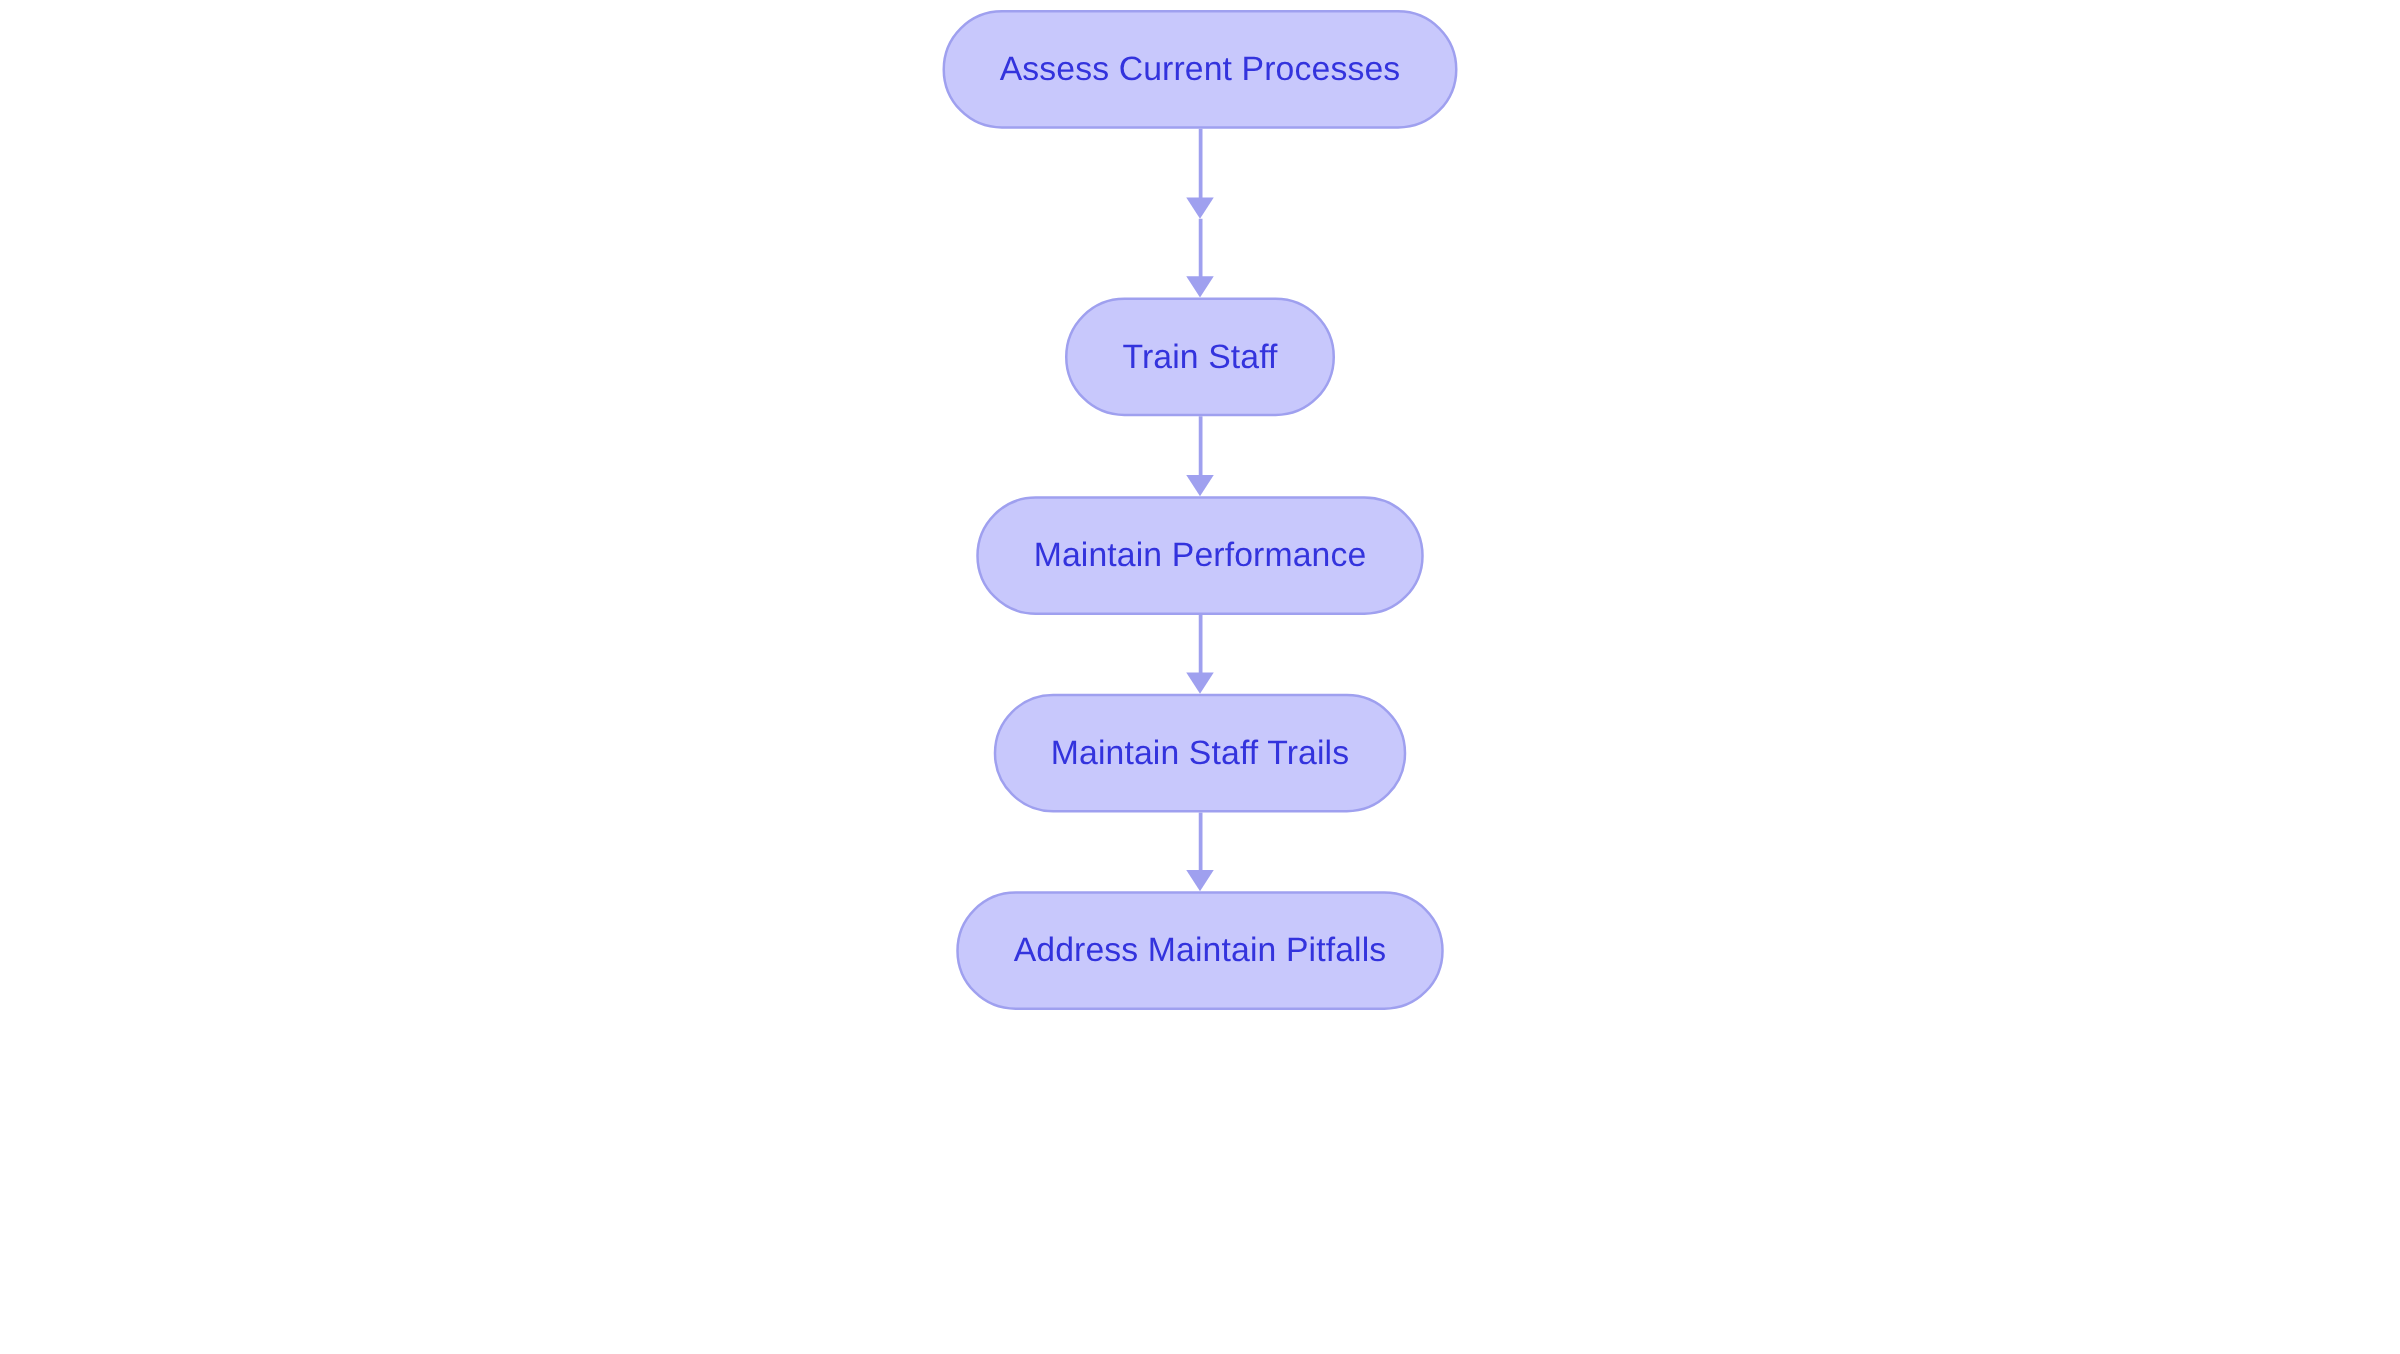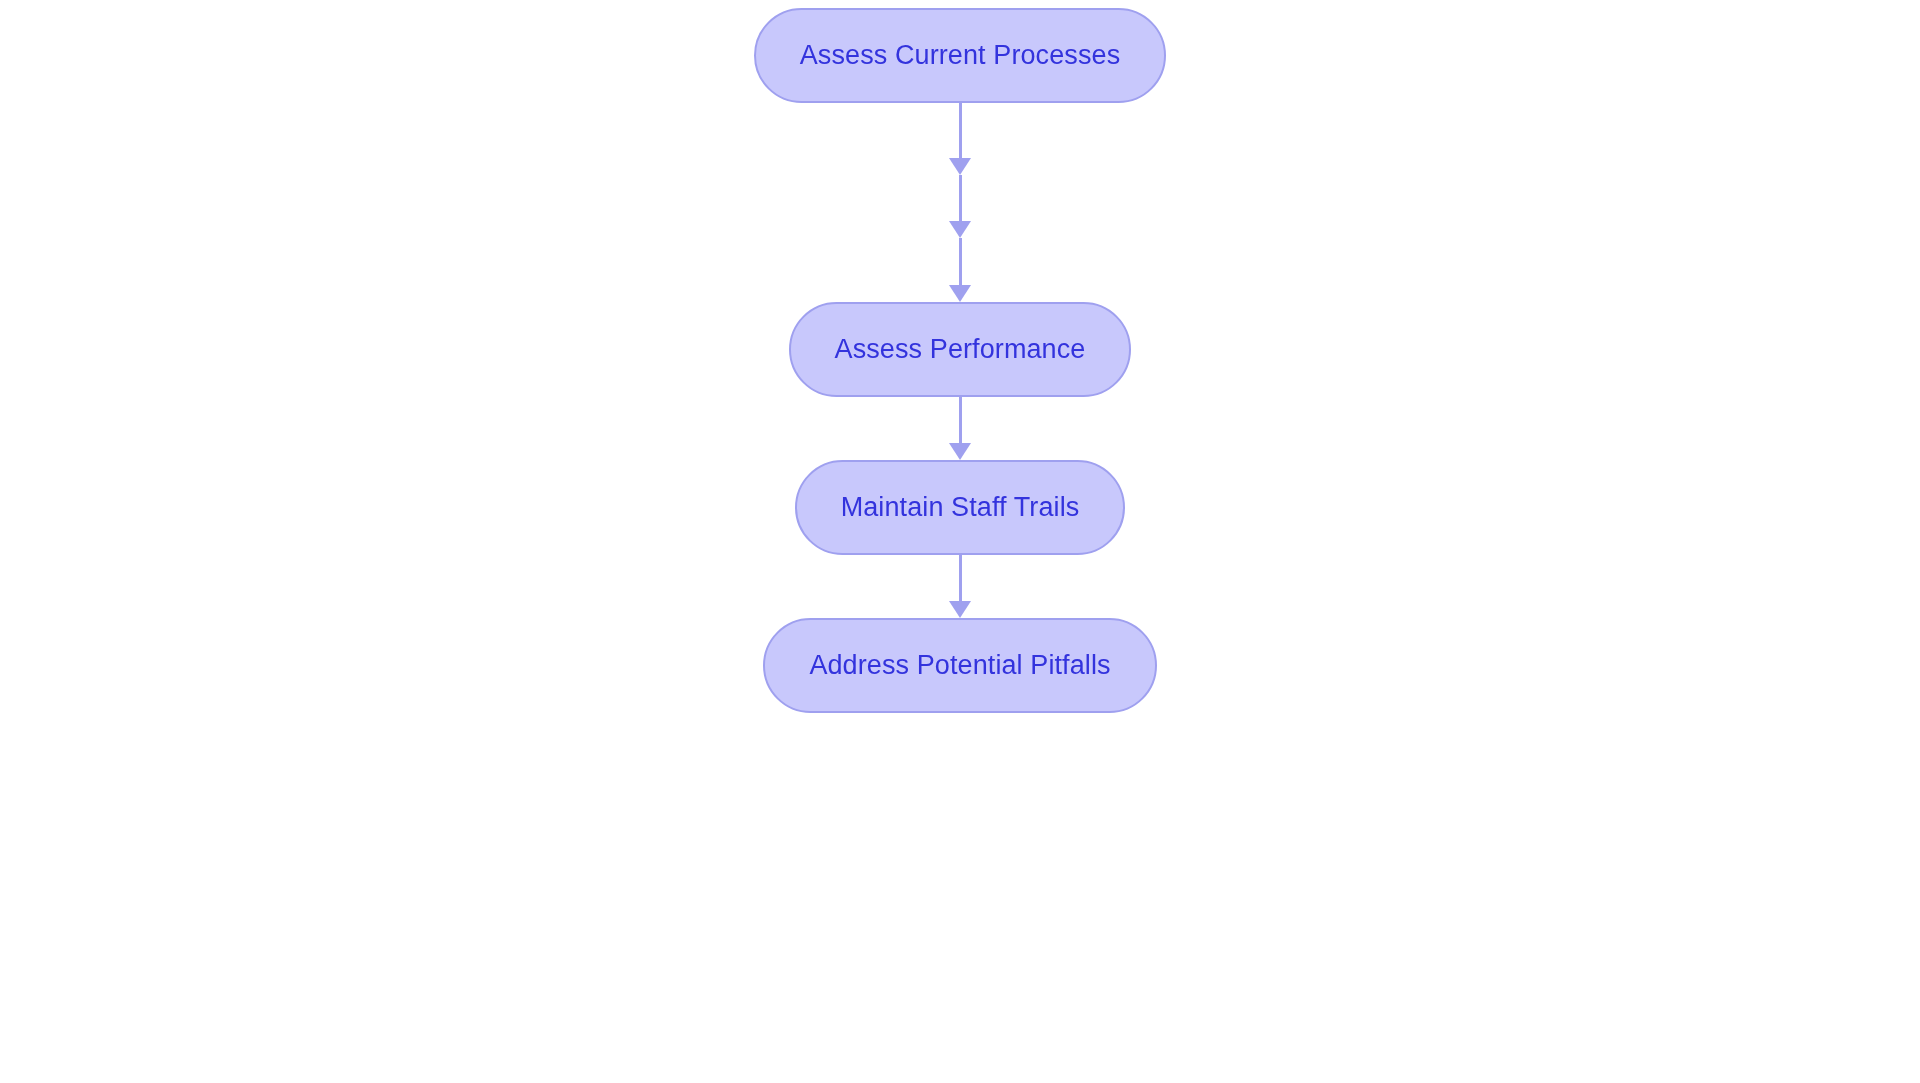--- a/index.html
+++ b/index.html
@@ -107,42 +107,45 @@
       <div class="stem"></div>
       <div class="arrowhead"></div>
     </div>
 
 
     <div class="connector gap-1">
       <div class="stem"></div>
       <div class="arrowhead"></div>
     </div>
 
+    <div class="node">
+      <span class="node-label">Train Staff</span>
+    </div>
 
     <div class="connector gap-2">
       <div class="stem"></div>
       <div class="arrowhead"></div>
     </div>
 
     <div class="node">
-      <span class="node-label">Assess Performance</span>
+      <span class="node-label">Maintain Performance</span>
     </div>
 
     <div class="connector gap-3">
       <div class="stem"></div>
       <div class="arrowhead"></div>
     </div>
 
     <div class="node">
       <span class="node-label">Maintain Staff Trails</span>
     </div>
 
     <div class="connector gap-4">
       <div class="stem"></div>
       <div class="arrowhead"></div>
     </div>
 
     <div class="node">
-      <span class="node-label">Address Potential Pitfalls</span>
+      <span class="node-label">Address Maintain Pitfalls</span>
     </div>
 
   </div>
 </div>
 
 </body></html>

